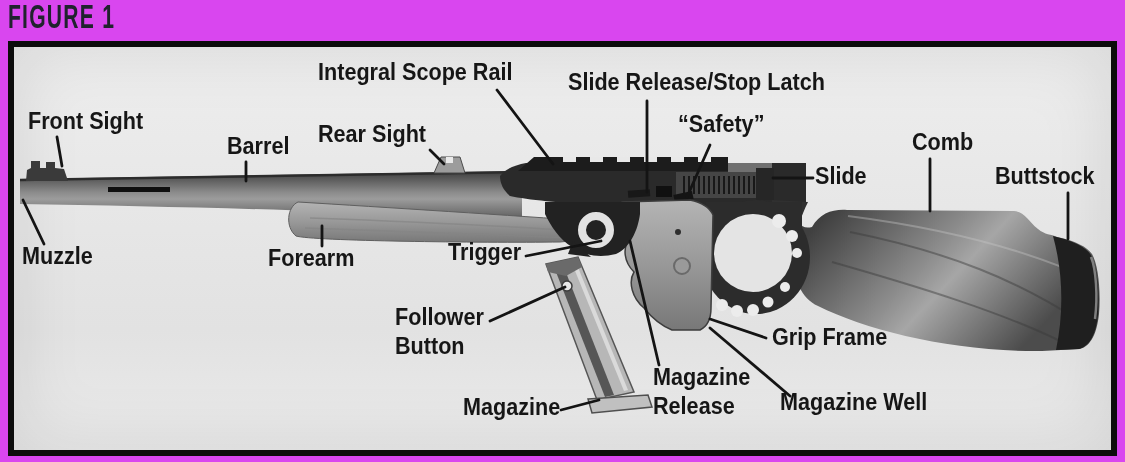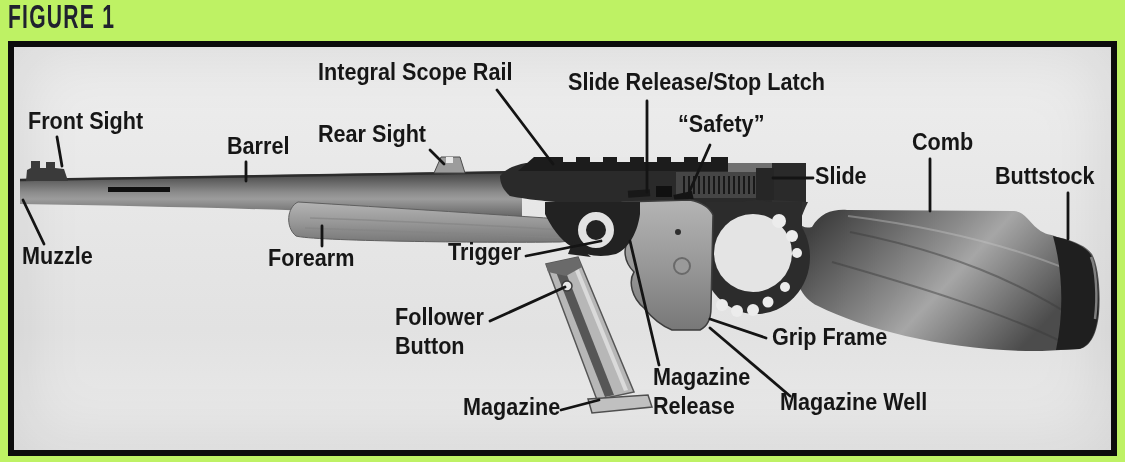--- a/index.html
+++ b/index.html
@@ -1,16 +1,16 @@
 <!DOCTYPE html>
 <html style="--title-ink: #20222e; --label-ink: #161616; --frame-ink: #0c0c0c; --photo-bg: #e7e7e7; --leader-line: #141414;"><head>
 <meta charset="utf-8">
 <style>
   html,body{margin:0;padding:0;background:#fff;}
-  #stage{position:relative;width:1125px;height:462px;background:#bef264;overflow:hidden;
+  #stage{position:relative;width:1125px;height:462px;background:#d946ef;overflow:hidden;
          font-family:"Liberation Sans",sans-serif;}
   .frame{position:absolute;left:8px;top:41px;width:1097px;height:403px;
          border:6px solid var(--frame-ink,#0d0d0d);
          background:linear-gradient(180deg,#eeeeee 0%,#e6e6e6 45%,#e2e2e2 70%,#eaeaea 100%);
          box-shadow:inset 0 0 70px rgba(0,0,0,.10);}
   .figure-title{position:absolute;left:8px;top:-3px;
          font-size:34px;font-weight:bold;letter-spacing:2px;color:var(--title-ink,#20222e);
          transform:scaleX(.62);transform-origin:0 0;white-space:nowrap;}
   .lbl{position:absolute;font-size:24px;font-weight:bold;line-height:29px;
        color:var(--label-ink,#151515);transform:scaleX(.9);transform-origin:0 0;

